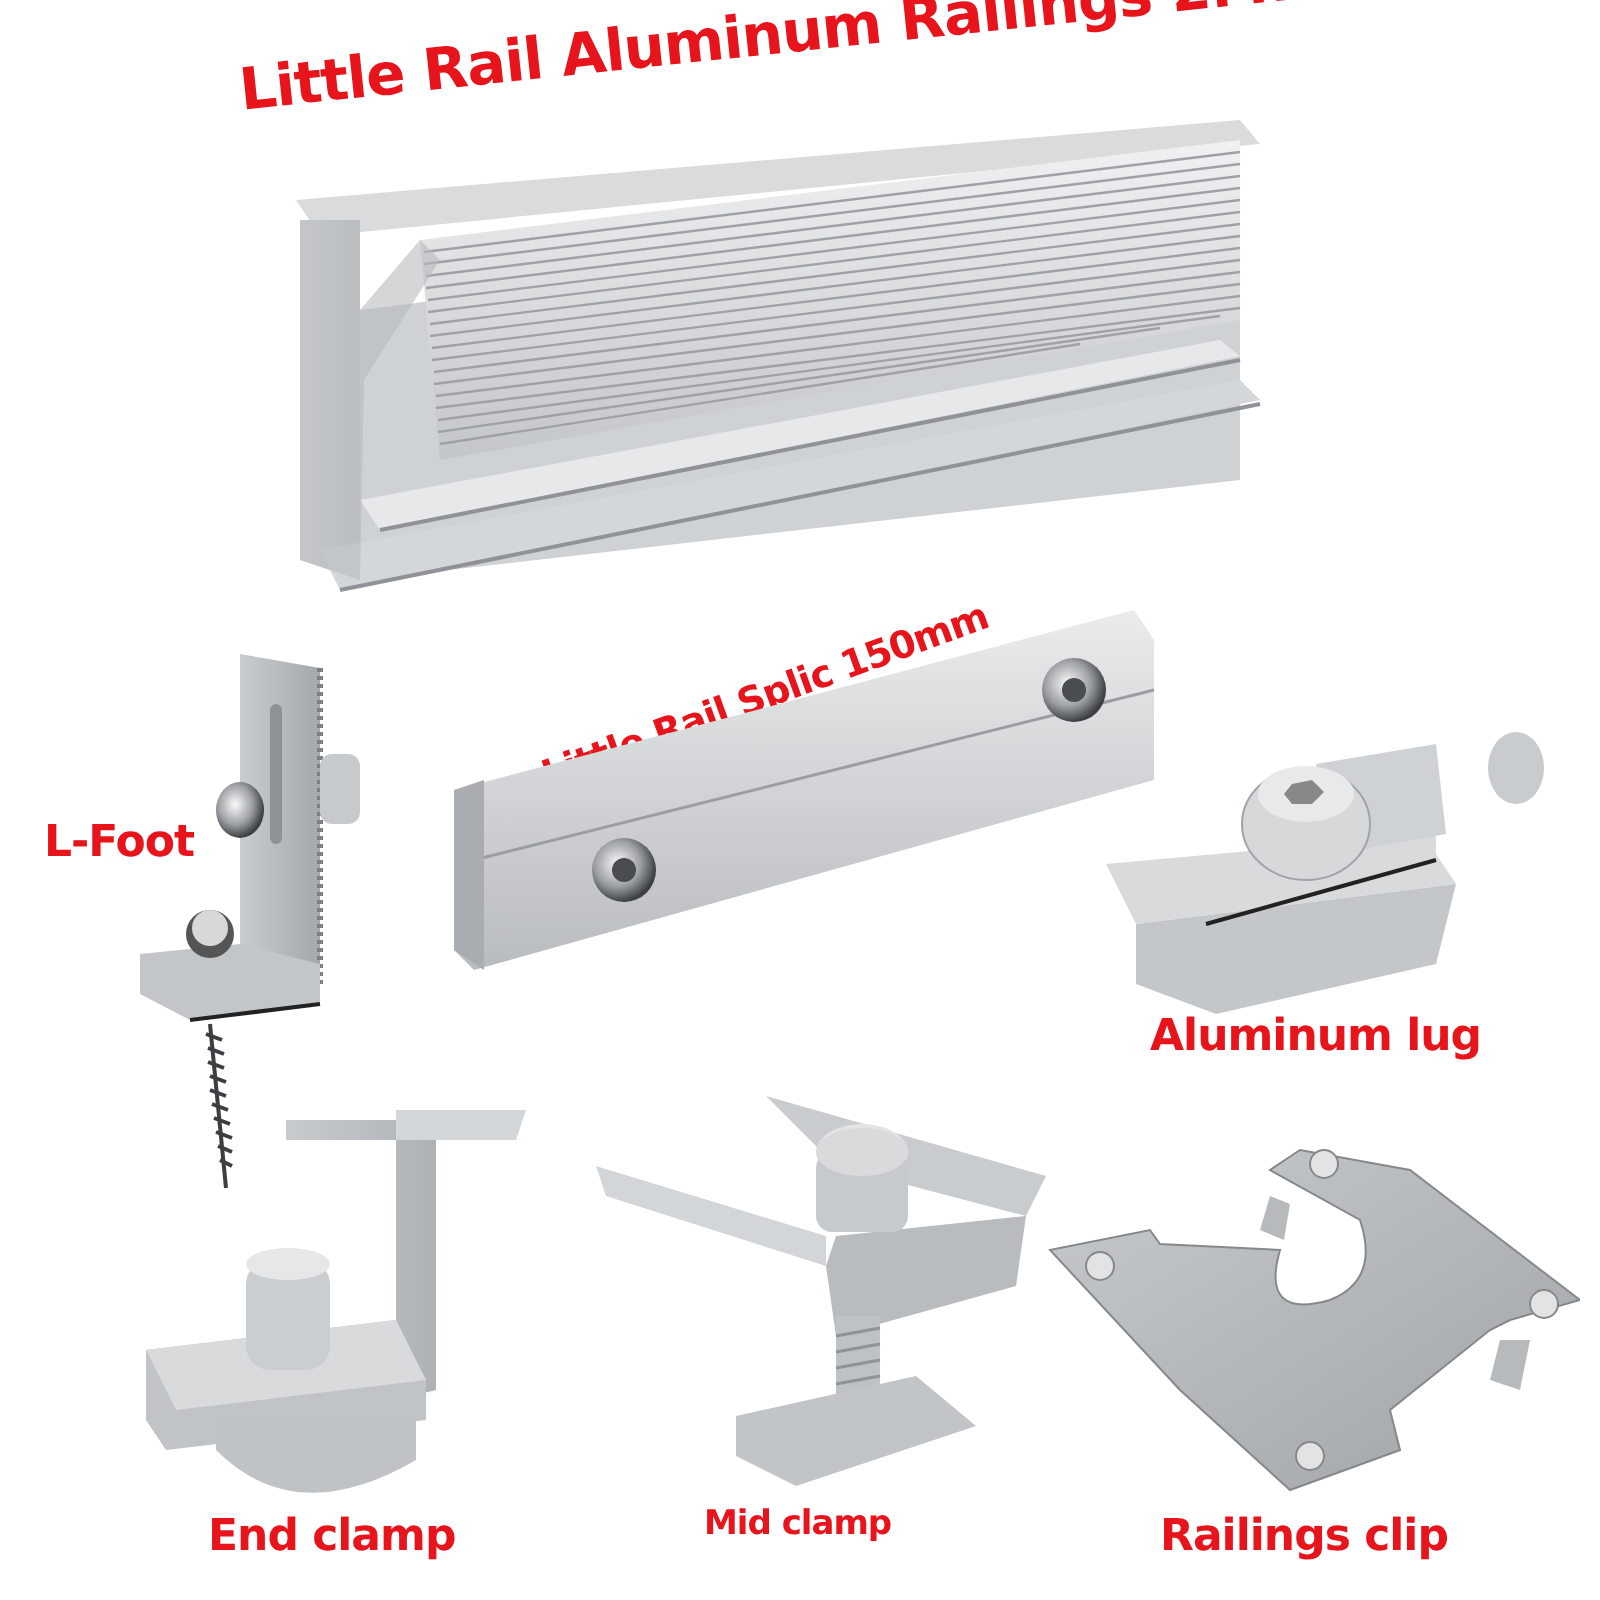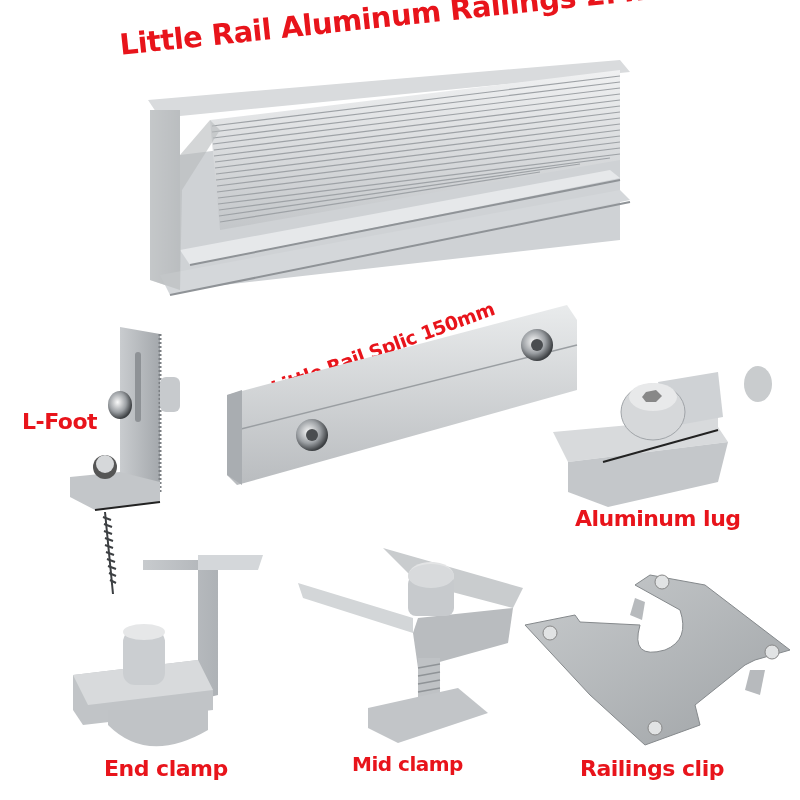--- a/index.html
+++ b/index.html
@@ -157,21 +157,21 @@
     <g stroke="#8f9397" stroke-width="1.5">
       <line x1="130" y1="120" x2="152" y2="116"></line>
         <line x1="130" y1="128" x2="152" y2="124"></line>
       <line x1="130" y1="136" x2="152" y2="132"></line>
         <line x1="130" y1="144" x2="152" y2="140"></line>
       <line x1="130" y1="152" x2="152" y2="148"></line>
     </g>
     <polygon points="80,160 170,140 200,165 110,195 80,180" fill="#c2c5c8"></polygon>
   </svg>
 </div>
-<div class="label" style="left:352px;top:752px;font-size:20px;">Mid clamp</div>
+<div class="label" style="left:352px;top:752px;font-size:17px;">Mid clamp</div>
 
 <div class="part" style="left:520px;top:570px;">
   <svg width="270" height="180" viewBox="0 0 270 180">
     <defs>
       <linearGradient id="cg" x1="0" y1="0" x2="1" y2="1">
         <stop offset="0" stop-color="#c8cbcd"></stop>
           <stop offset="1" stop-color="#9fa3a6"></stop>
       </linearGradient>
     </defs>
     <path d="M5,55 L55,45 L60,52 L120,55 Q110,90 145,80 Q170,70 160,40 L115,15 L130,5 L185,15 L270,80 L235,90 L225,95 L175,135 L180,155 L125,175 L70,125 Z" fill="url(#cg)" stroke="#85898c"></path>

